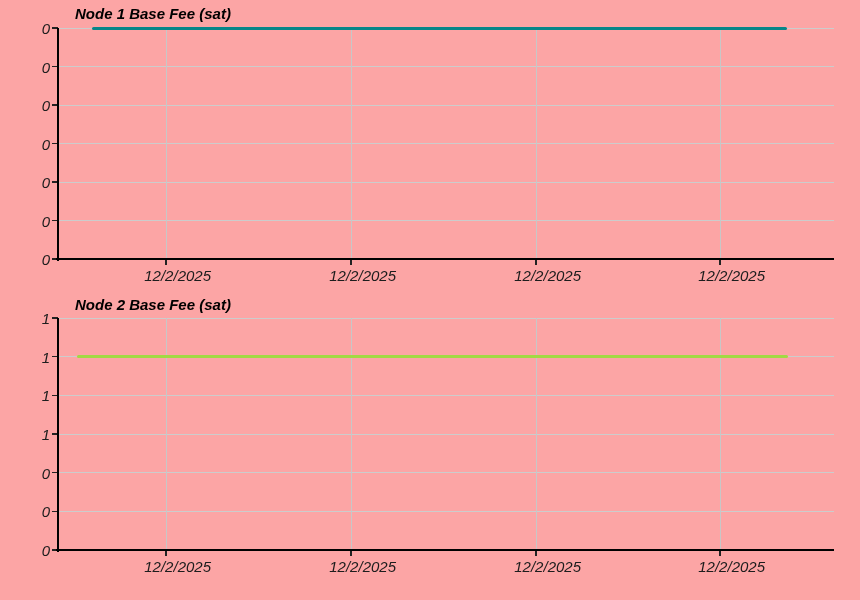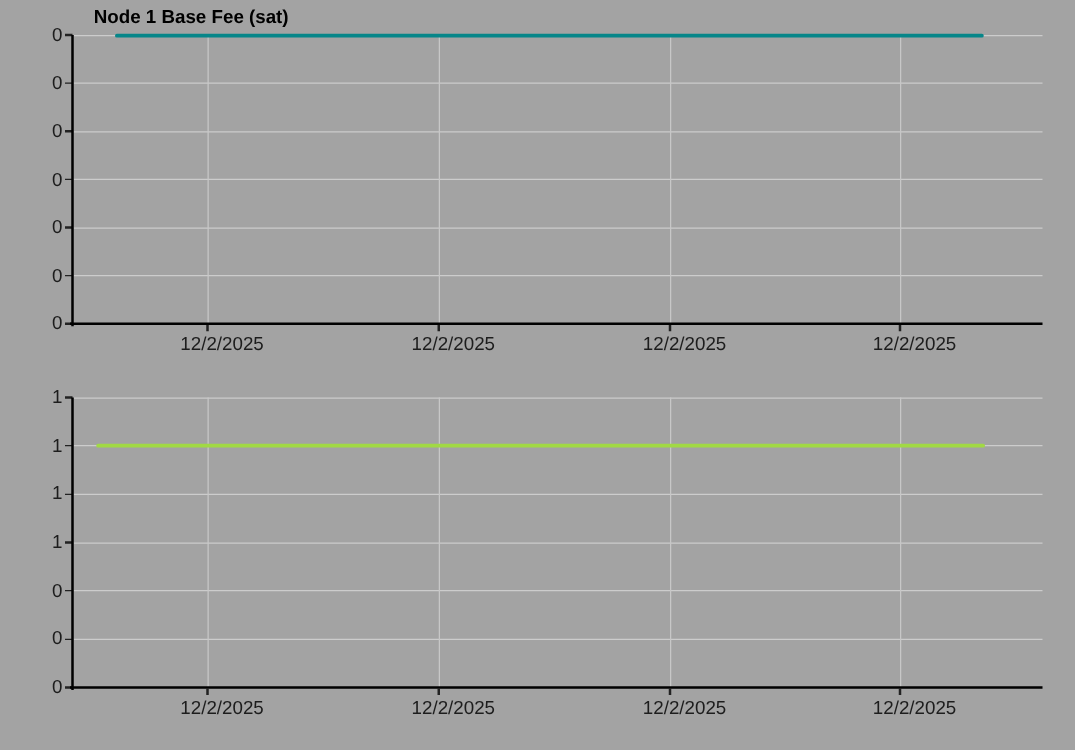--- a/index.html
+++ b/index.html
@@ -1,22 +1,23 @@
 <!DOCTYPE html>
 <html><head>
 <meta charset="utf-8">
 <style>
   html, body { margin: 0; padding: 0; background: #ffffff; }
   #canvas {
     position: relative;
     width: 860px;
     height: 600px;
-    background: #a3a3a3;
+    background: #fca5a5;
     overflow: hidden;
     font-family: "Liberation Sans", sans-serif;
+    font-style: italic;
   }
   .chart-title {
     position: absolute;
     font-size: 15px;
     font-weight: bold;
     color: #000000;
     white-space: nowrap;
   }
   .plot-layer { position: absolute; left: 0; top: 0; width: 860px; height: 600px; }
   .gridline-h { position: absolute; height: 1px; background: #cccccc; }
@@ -82,20 +83,21 @@
       <div class="tick-mark-x" style="left: 535.25px; top: 260px;"></div>
       <div class="x-tick-label" style="left: 536px; top: 267px; color: rgb(29, 29, 29);">12/2/2025</div>
       <div class="gridline-v" style="left: 719.5px; top: 28px; height: 231px;"></div>
       <div class="tick-mark-x" style="left: 719.25px; top: 260px;"></div>
       <div class="x-tick-label" style="left: 720px; top: 267px; color: rgb(29, 29, 29);">12/2/2025</div>
       <div class="axis-line-y" style="left: 57px; top: 28px; height: 233px; background: rgb(0, 0, 0);"></div>
       <div class="axis-line-x" style="left: 56px; top: 258px; width: 778px; background: rgb(0, 0, 0);"></div>
       <div class="series-line" style="left: 92px; top: 26.5px; width: 695px; background: rgb(6, 134, 137);"></div>
     </div>
 
+  <div class="chart-title" style="left:75px; top:296px;">Node 2 Base Fee (sat)</div>
   <div class="plot-layer" id="plot-layer-1">
       <div class="gridline-h" style="left: 59px; top: 317.5px; width: 775px;"></div>
       <div class="tick-mark-y" style="left: 52px; top: 317.25px;"></div>
       <div class="y-tick-label" style="left: 20px; top: 318px; color: rgb(29, 29, 29);">1</div>
       <div class="gridline-h" style="left: 59px; top: 356.167px; width: 775px;"></div>
       <div class="tick-mark-y" style="left: 52px; top: 355.917px;"></div>
       <div class="y-tick-label" style="left: 20px; top: 356.667px; color: rgb(29, 29, 29);">1</div>
       <div class="gridline-h" style="left: 59px; top: 394.833px; width: 775px;"></div>
       <div class="tick-mark-y" style="left: 52px; top: 394.583px;"></div>
       <div class="y-tick-label" style="left: 20px; top: 395.333px; color: rgb(29, 29, 29);">1</div>

